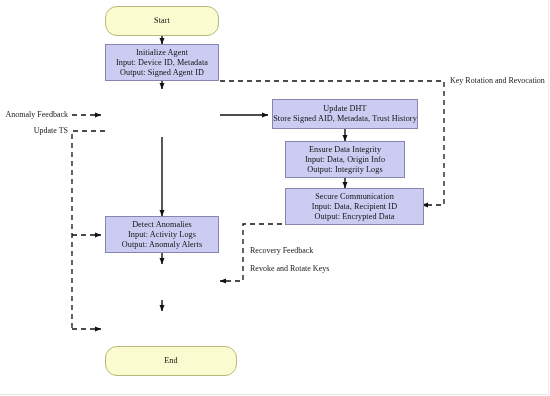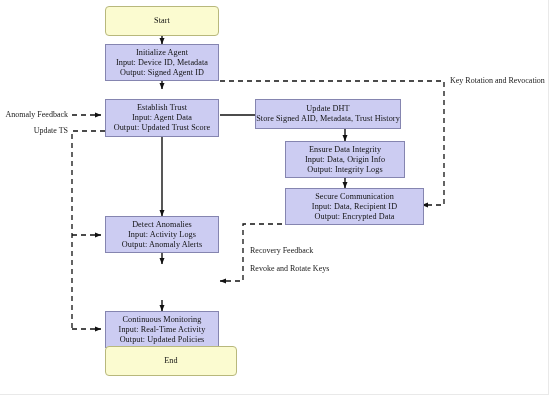--- a/index.html
+++ b/index.html
@@ -45,21 +45,21 @@
     font-size: 8.2px;
     letter-spacing: 0.01em;
   }
   .node.process {
     background: #ccccf2;
     border-color: #8585b0;
   }
   .node.terminator {
     background: #fbfbd0;
     border-color: #b8b87c;
-    border-radius: 4px;
+    border-radius: 12px;
   }
   .node .ln { display: block; white-space: nowrap; }
   .node .ttl { font-weight: normal; }
 
   .edge-label {
     position: absolute;
     font-family: "Liberation Serif", "DejaVu Serif", serif;
     font-size: 8px;
     color: #1a1a1a;
     white-space: nowrap;
@@ -138,27 +138,22 @@
   <div class="node terminator" style="left:105px; top:6px; width:114px; height:30px;">
     <span class="ln ttl">Start</span>
   </div>
 
   <div class="node process" style="left:105px; top:44px; width:114px; height:37px;">
     <span class="ln ttl">Initialize Agent</span>
     <span class="ln">Input: Device ID, Metadata</span>
     <span class="ln">Output: Signed Agent ID</span>
   </div>
 
-  <div class="node process" style="left:105px; top:99px; width:114px; height:38px;">
-    <span class="ln ttl">Establish Trust</span>
-    <span class="ln">Input: Agent Data</span>
-    <span class="ln">Output: Updated Trust Score</span>
-  </div>
 
-  <div class="node process" style="left:255px; top:99px; width:146px; height:30px;">
+  <div class="node process" style="left:272px; top:99px; width:146px; height:30px;">
     <span class="ln ttl">Update DHT</span>
     <span class="ln">Store Signed AID, Metadata, Trust History</span>
   </div>
 
   <div class="node process" style="left:285px; top:141px; width:120px; height:37px;">
     <span class="ln ttl">Ensure Data Integrity</span>
     <span class="ln">Input: Data, Origin Info</span>
     <span class="ln">Output: Integrity Logs</span>
   </div>
 
@@ -168,25 +163,20 @@
     <span class="ln">Output: Encrypted Data</span>
   </div>
 
   <div class="node process" style="left:105px; top:216px; width:114px; height:37px;">
     <span class="ln ttl">Detect Anomalies</span>
     <span class="ln">Input: Activity Logs</span>
     <span class="ln">Output: Anomaly Alerts</span>
   </div>
 
 
-  <div class="node process" style="left:105px; top:311px; width:114px; height:37px;">
-    <span class="ln ttl">Continuous Monitoring</span>
-    <span class="ln">Input: Real-Time Activity</span>
-    <span class="ln">Output: Updated Policies</span>
-  </div>
 
   <div class="node terminator" style="left:105px; top:346px; width:132px; height:30px;">
     <span class="ln ttl">End</span>
   </div>
 
   <div class="edge-label right" style="left:0px; top:110px; width:68px;">Anomaly Feedback</div>
 
   <div class="edge-label right" style="left:0px; top:126px; width:68px;">Update TS</div>
 
   <div class="edge-label" style="left:450px; top:76px;">Key Rotation and Revocation</div>

